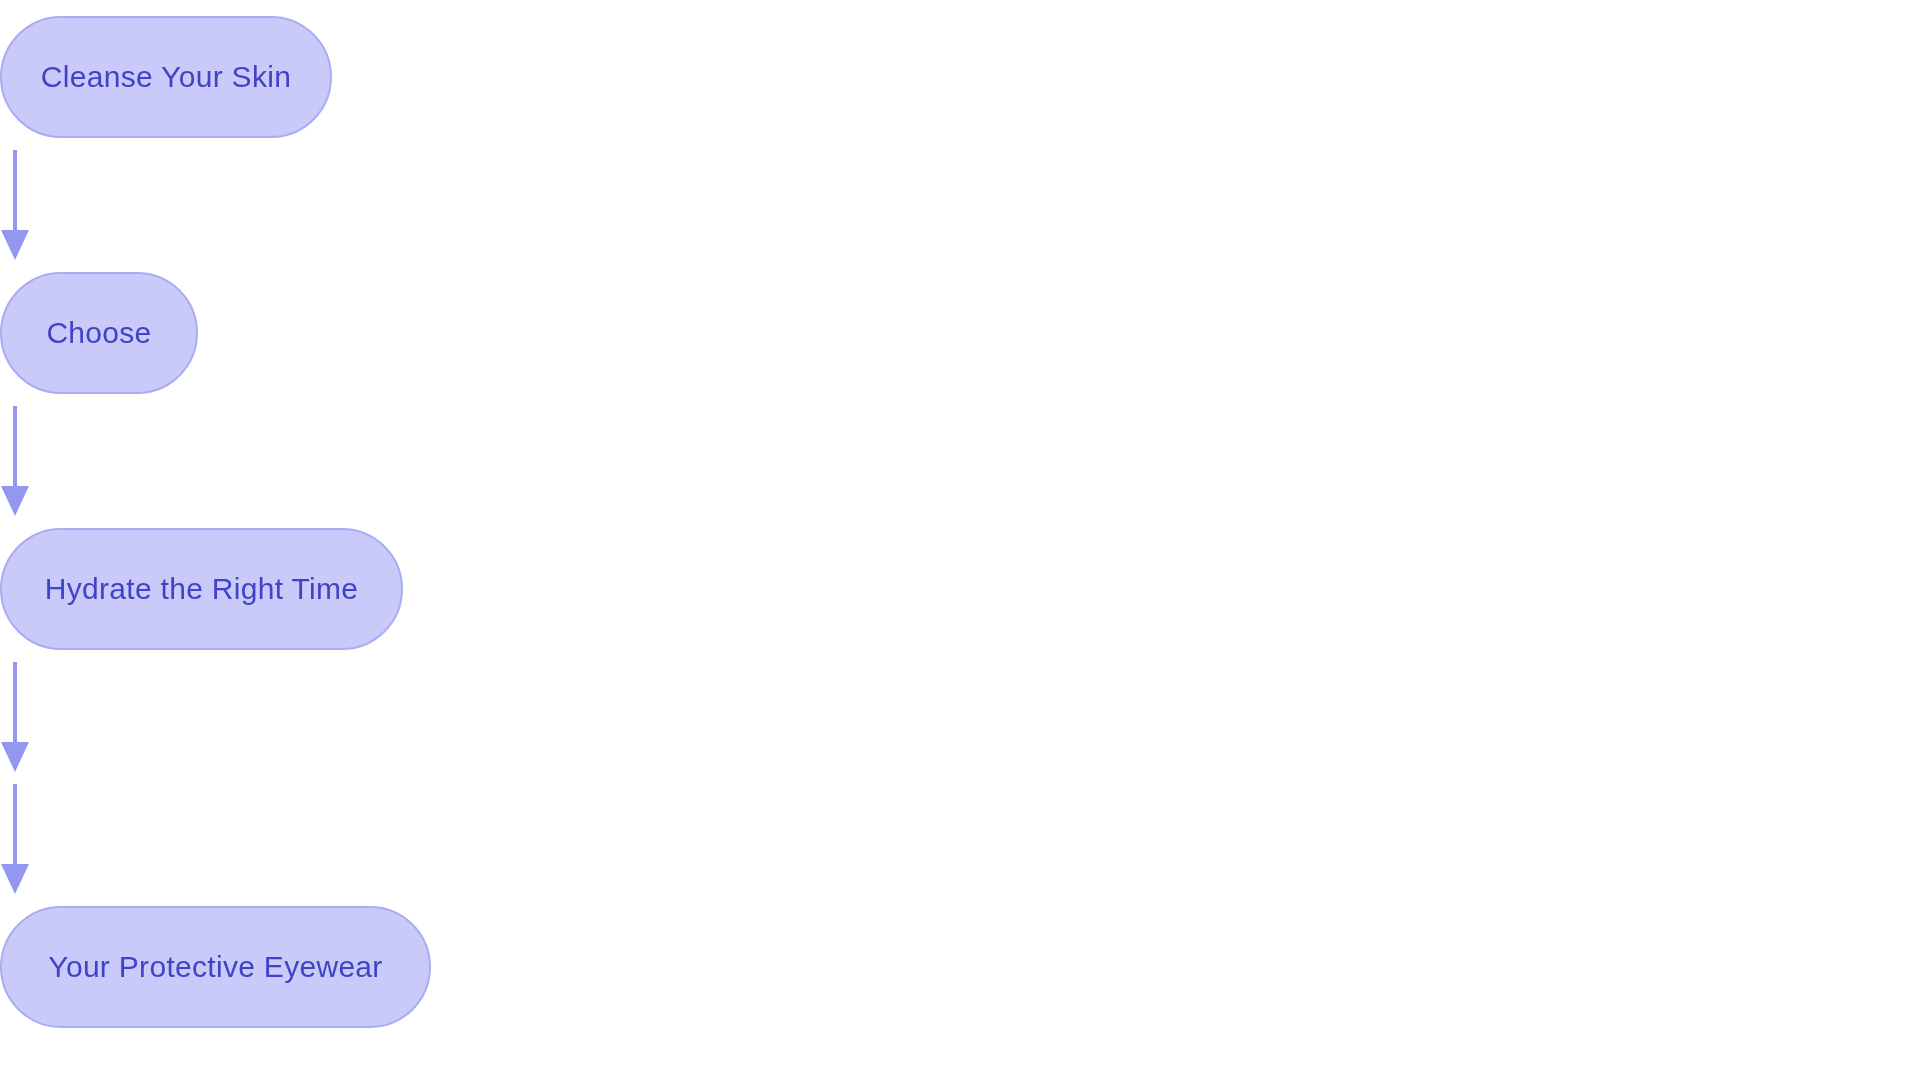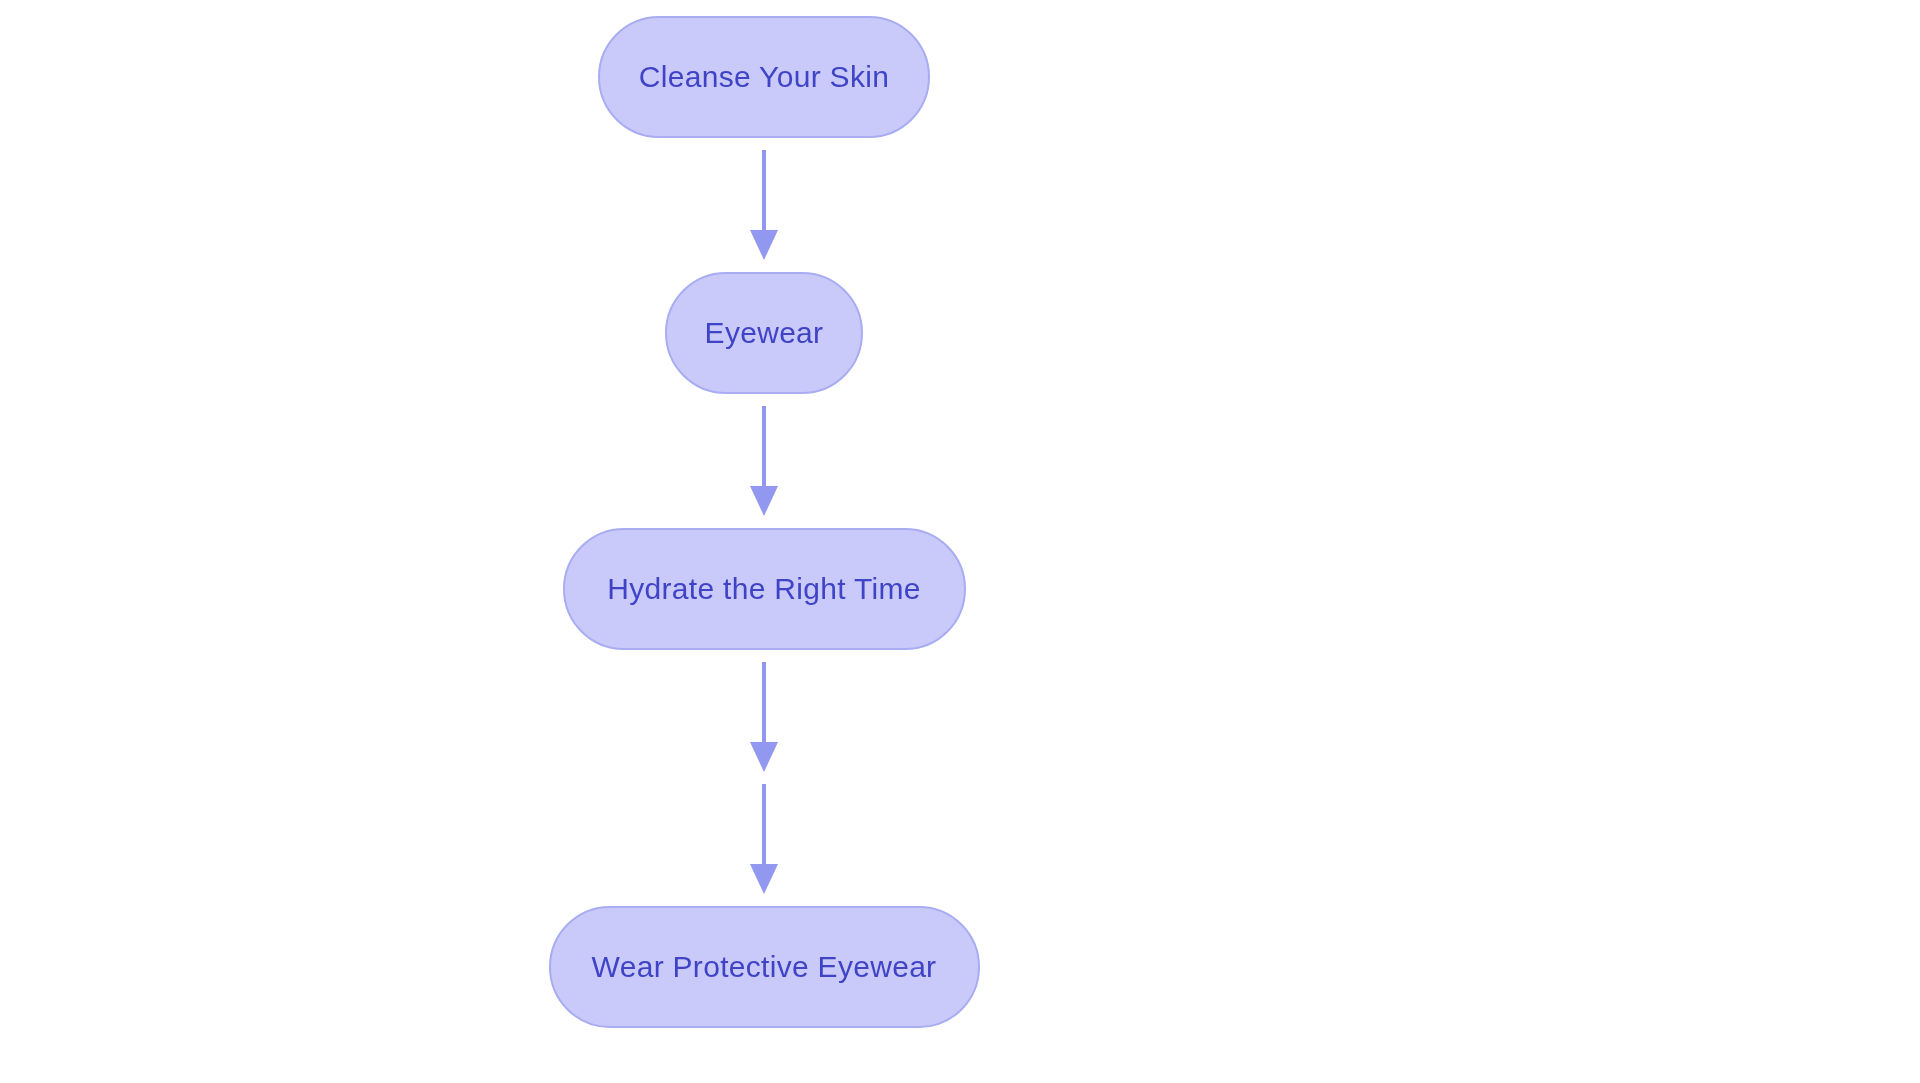--- a/index.html
+++ b/index.html
@@ -12,21 +12,21 @@
   html,body{
     margin:0;padding:0;
     width:1920px;height:1083px;
     background:var(--background);
     overflow:hidden;
     font-family:"Liberation Sans", sans-serif;
   }
   .canvas{
     width:1528px;height:1083px;
     display:flex;flex-direction:column;
-    align-items:center;
+    align-items:flex-start;
     padding-top:16px;
     box-sizing:border-box;
     gap:12px;
   }
   .node{
     flex:none;
     height:122px;
     border-radius:61px;
     background:var(--node-fill);
     border:2px solid var(--node-border);
@@ -58,21 +58,21 @@
   <div class="node n1">
     <span>Cleanse Your Skin</span>
   </div>
 
   <svg class="arrow" viewBox="0 0 30 110">
     <line class="stem" x1="15" y1="0" x2="15" y2="82"></line>
     <polygon class="head" points="1,80 29,80 15,110"></polygon>
   </svg>
 
   <div class="node n2">
-    <span>Eyewear</span>
+    <span>Choose</span>
   </div>
 
   <svg class="arrow" viewBox="0 0 30 110">
     <line class="stem" x1="15" y1="0" x2="15" y2="82"></line>
     <polygon class="head" points="1,80 29,80 15,110"></polygon>
   </svg>
 
   <div class="node n3">
     <span>Hydrate the Right Time</span>
   </div>
@@ -82,16 +82,16 @@
     <polygon class="head" points="1,80 29,80 15,110"></polygon>
   </svg>
 
 
   <svg class="arrow" viewBox="0 0 30 110">
     <line class="stem" x1="15" y1="0" x2="15" y2="82"></line>
     <polygon class="head" points="1,80 29,80 15,110"></polygon>
   </svg>
 
   <div class="node n5">
-    <span>Wear Protective Eyewear</span>
+    <span>Your Protective Eyewear</span>
   </div>
 
 </div>
 
 </body></html>

